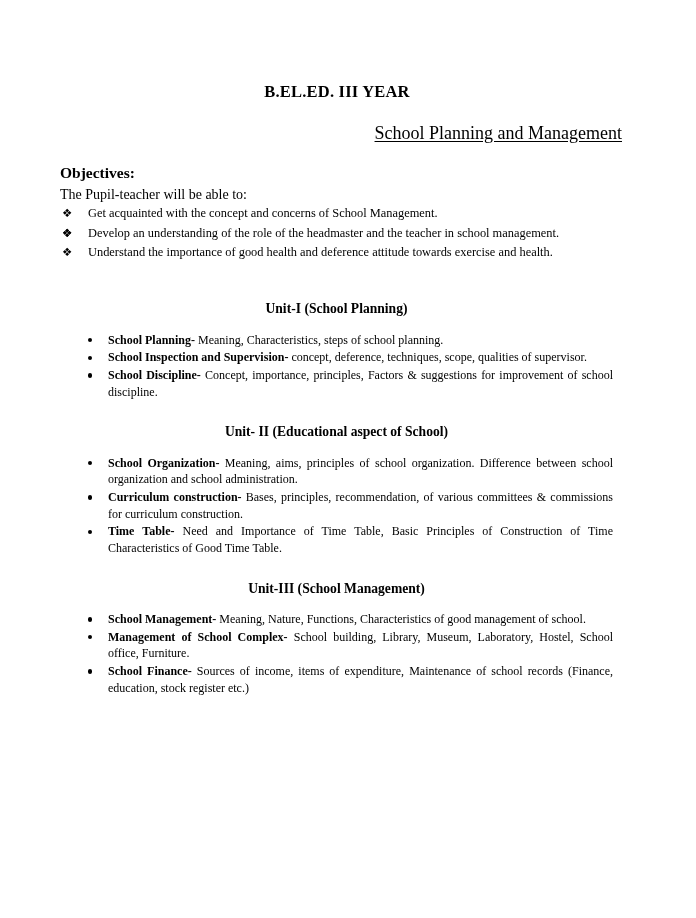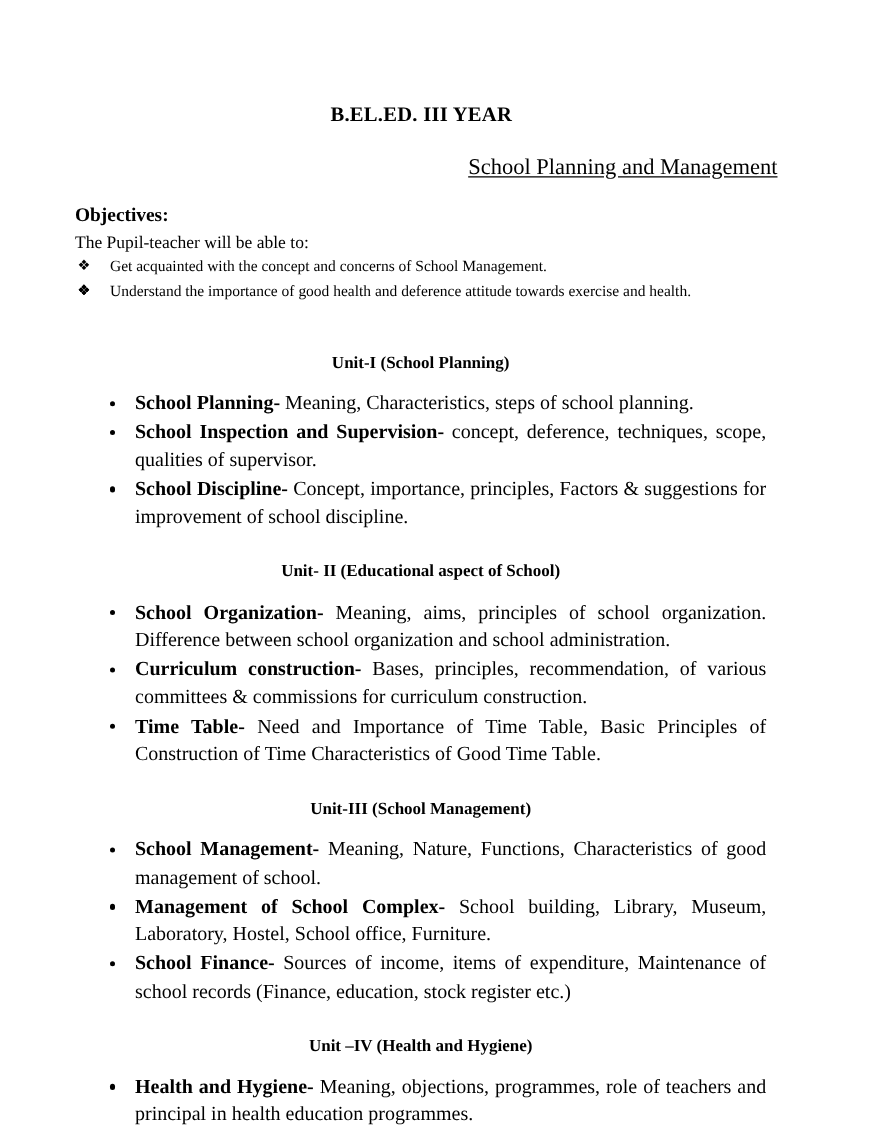--- a/index.html
+++ b/index.html
@@ -106,21 +106,21 @@
   .unit-list {
     list-style: none;
     margin: 0;
     padding: 0;
     padding-top: 14px;
     padding-left: 28px;
   }
   .unit-list li {
     position: relative;
     padding-left: 20px;
-    font-size: 16px;
+    font-size: 12px;
     line-height: 1.39;
     text-align: justify;
     text-justify: inter-word;
     margin-bottom: 1px;
   }
   .unit-list li .round-bullet {
     position: absolute;
     left: 0;
     top: 0.52em;
     width: 4.4px;
@@ -141,21 +141,21 @@
     <h1 class="doc-title">B.EL.ED. III YEAR</h1>
 
     <h2 class="doc-subtitle"><span>School Planning and Management</span></h2>
 
     <section>
       <h3 class="objectives-heading">Objectives:</h3>
       <p class="objectives-lead">The Pupil-teacher will be able to:</p>
       <ul class="obj-list" id="objectives-list">
           <li><span class="diamond-bullet">❖</span><span>Get acquainted with the concept and concerns of School Management.</span></li>
           <li><span class="diamond-bullet">❖</span></li>
-          <li><span class="diamond-bullet">❖</span></li>
+          <li><span class="diamond-bullet">❖</span><span>Develop an understanding of the role of the headmaster and the teacher in school management.</span></li>
           <li><span class="diamond-bullet">❖</span><span>Understand the importance of good health and deference attitude towards exercise and health.</span></li>
         </ul>
     </section>
 
     <div id="units-container">
         <section class="unit-block first-unit">
           <h3 class="unit-heading">Unit-I (School Planning)</h3>
           <ul class="unit-list">
             <li><span class="round-bullet"></span><span class="term">School Planning-</span><span> Meaning, Characteristics, steps of school planning.</span></li>
             <li><span class="round-bullet"></span><span class="term">School Inspection and Supervision-</span><span> concept, deference, techniques, scope, qualities of supervisor.</span></li>
@@ -171,22 +171,16 @@
           </ul>
         </section>
         <section class="unit-block">
           <h3 class="unit-heading">Unit-III (School Management)</h3>
           <ul class="unit-list">
             <li><span class="round-bullet"></span><span class="term">School Management-</span><span> Meaning, Nature, Functions, Characteristics of good management of school.</span></li>
             <li><span class="round-bullet"></span><span class="term">Management of School Complex-</span><span> School building, Library, Museum, Laboratory, Hostel, School office, Furniture.</span></li>
             <li><span class="round-bullet"></span><span class="term">School Finance-</span><span> Sources of income, items of expenditure, Maintenance of school records (Finance, education, stock register etc.)</span></li>
           </ul>
         </section>
-        <section class="unit-block">
-          <h3 class="unit-heading">Unit –IV (Health and Hygiene)</h3>
-          <ul class="unit-list">
-            <li><span class="round-bullet"></span><span class="term">Health and Hygiene-</span><span> Meaning, objections, programmes, role of teachers and principal in health education programmes.</span></li>
-          </ul>
-        </section>
       </div>
 
   </div>
 </div>
 
 </body></html>

